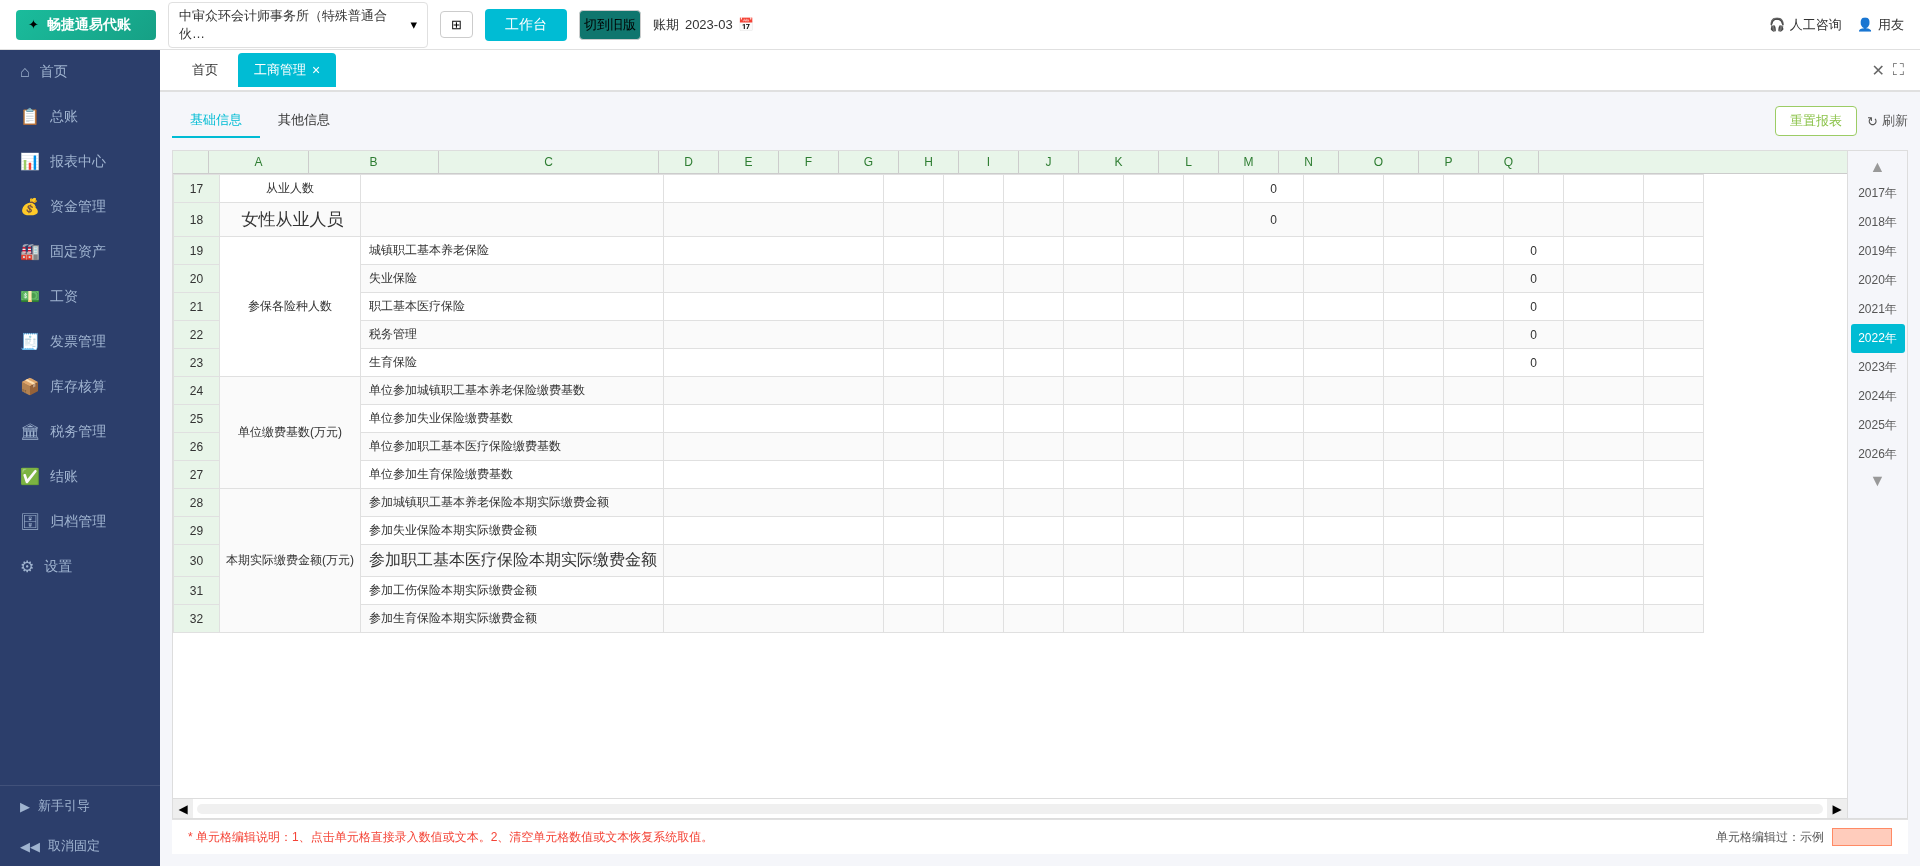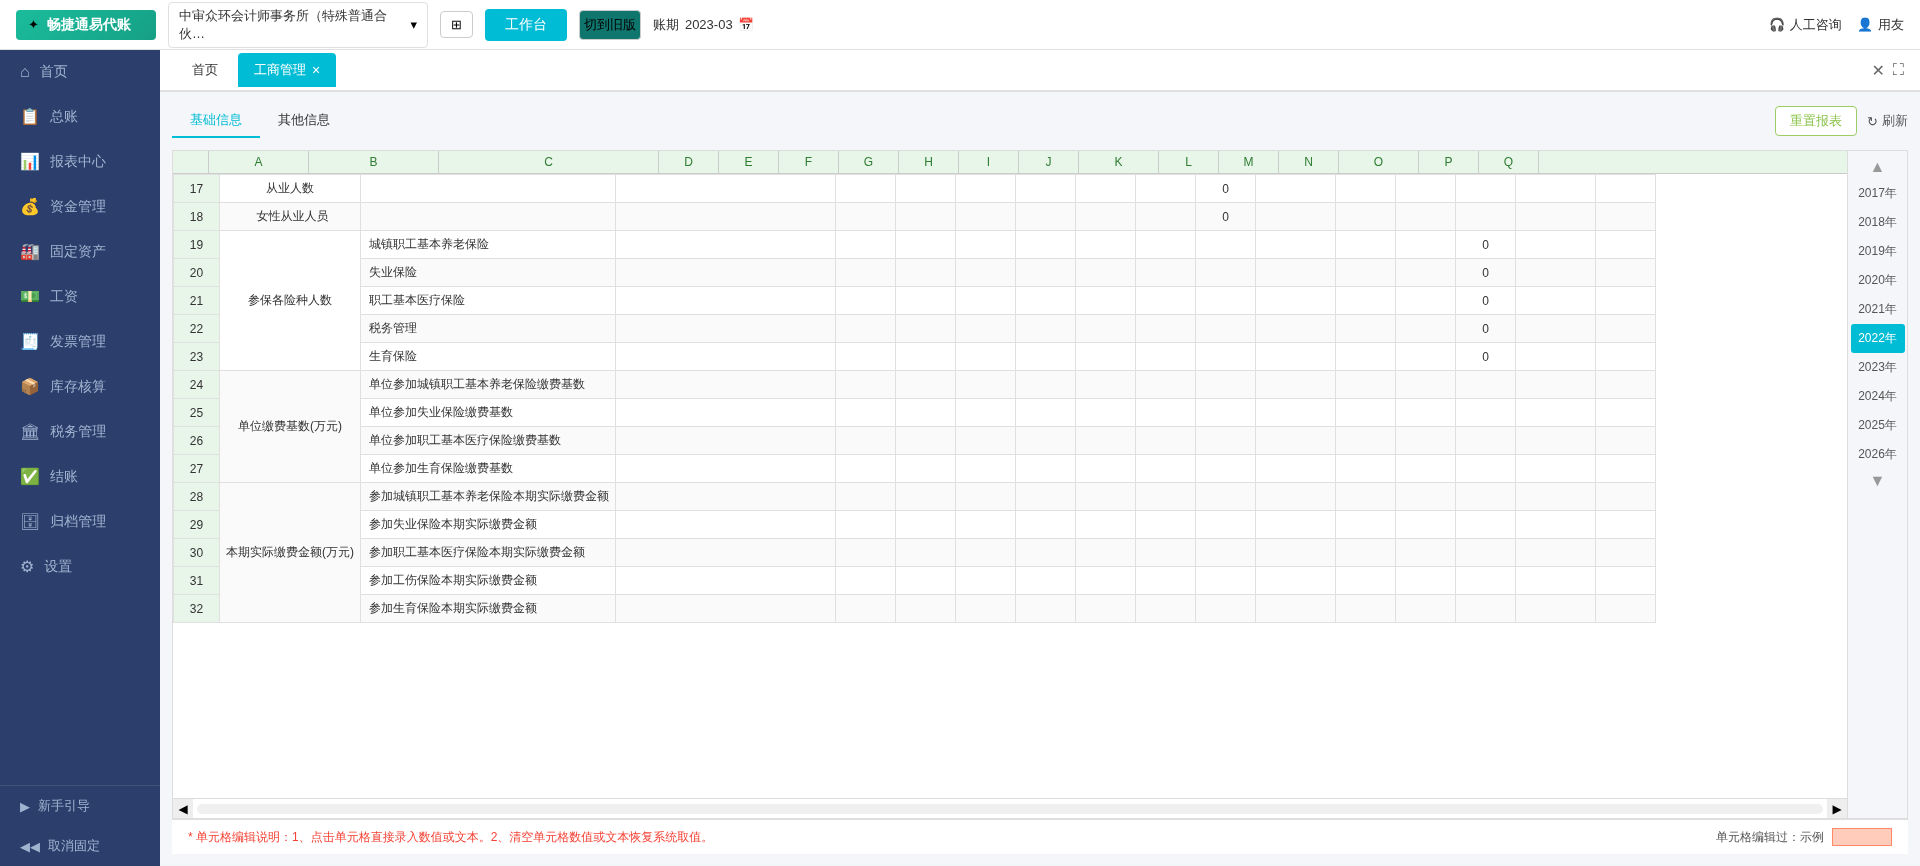--- a/index.html
+++ b/index.html
@@ -408,21 +408,21 @@
                     <td style="text-align: center;">0</td>
                     <td></td>
                     <td></td>
                     <td></td>
                     <td></td>
                     <td></td>
                     <td></td>
                   </tr>
                   <tr>
                     <td class="row-num">18</td>
-                    <td style="text-align: center; font-size: 12px; padding-left: 11px;">女性从业人员</td>
+                    <td style="text-align: center; font-size: 17px; padding-left: 11px;">女性从业人员</td>
                     <td style="font-size: 12px; padding-left: 8px;"></td>
                     <td></td>
                     <td></td>
                     <td></td>
                     <td></td>
                     <td></td>
                     <td></td>
                     <td></td>
                     <td style="text-align: center;">0</td>
                     <td></td>
@@ -628,21 +628,21 @@
                     <td></td>
                     <td></td>
                     <td></td>
                     <td></td>
                     <td></td>
                     <td></td>
                     <td></td>
                   </tr>
                   <tr>
                     <td class="row-num">30</td>
-                    <td style="font-size: 12px; padding-left: 8px;">参加职工基本医疗保险本期实际缴费金额</td>
+                    <td style="font-size: 16px; padding-left: 8px;">参加职工基本医疗保险本期实际缴费金额</td>
                     <td></td>
                     <td></td>
                     <td></td>
                     <td></td>
                     <td></td>
                     <td></td>
                     <td></td>
                     <td></td>
                     <td></td>
                     <td></td>

